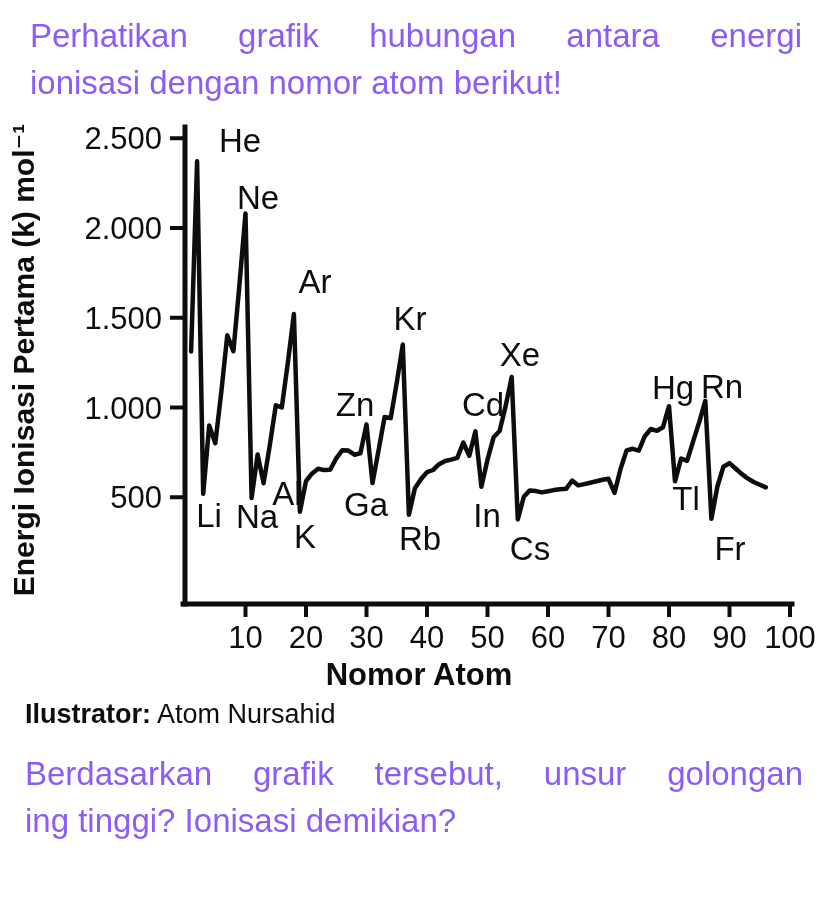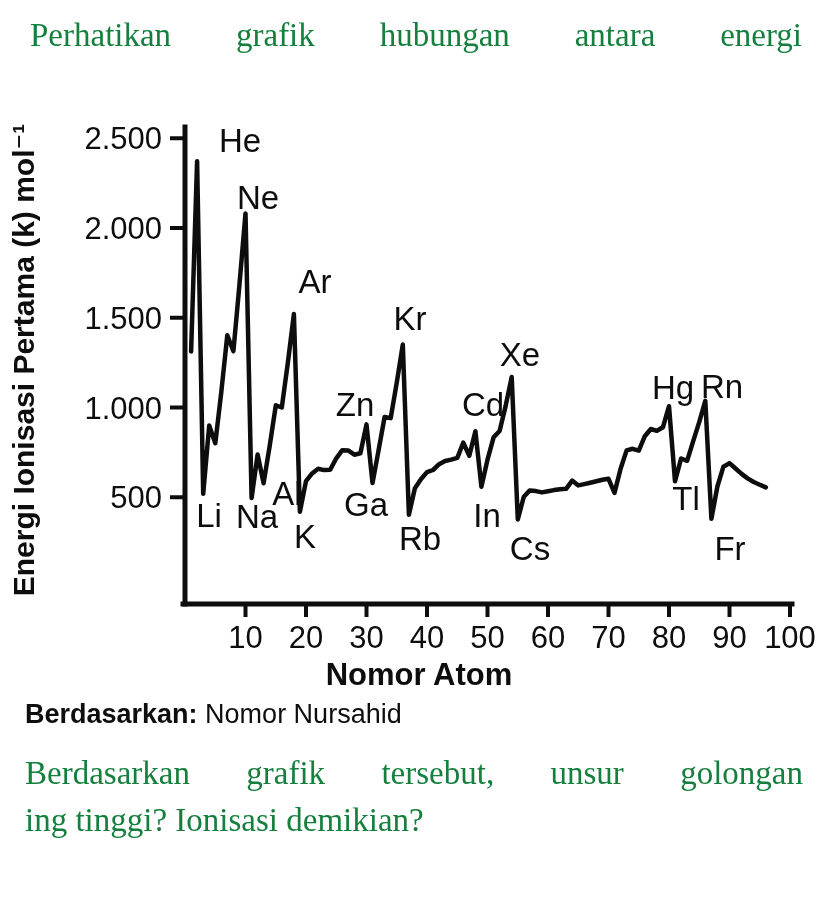--- a/index.html
+++ b/index.html
@@ -1,17 +1,17 @@
 <!DOCTYPE html>
 <html><head>
 <meta charset="utf-8">
 <style>
   html,body{margin:0;padding:0;background:#ffffff;}
   body{width:828px;height:920px;position:relative;overflow:hidden;color:#101010;}
-  .serif{font-family:Liberation Serif, serif;font-size:33px;line-height:47px;color:#15803d;}
+  .serif{font-family:Liberation Sans, sans-serif;font-size:33px;line-height:47px;color:#8b5cf6;}
   .jline{text-align:justify;text-align-last:justify;white-space:normal;}
   .jline.last{text-align-last:left;}
   #intro{position:absolute;left:30px;top:12px;width:772px;}
   #question{position:absolute;left:25px;top:750px;width:778px;}
   #credit{position:absolute;left:25px;top:699px;font-family:"Liberation Sans","DejaVu Sans",sans-serif;font-size:27px;color:#0e0e0e;}
   #credit .b{font-weight:700;}
   #chart-wrap{position:absolute;left:0;top:105px;width:828px;height:625px;text-align:right;}
   svg{display:block;}
   .axis{stroke:#0d0d0d;stroke-width:5;stroke-linecap:square;}
   .tick{stroke:#0d0d0d;stroke-width:4;}
@@ -21,20 +21,21 @@
   .xticklbl{text-anchor:middle;}
   .elem{font-family:"Liberation Sans","DejaVu Sans",sans-serif;font-size:33px;fill:#0d0d0d;text-anchor:middle;}
   .axtitle{font-family:"Liberation Sans","DejaVu Sans",sans-serif;font-weight:700;font-size:31px;fill:#0d0d0d;text-anchor:middle;}
   .ylab{font-size:30px;}
 </style>
 </head>
 <body>
 
 <div id="intro" class="serif">
     <div class="jline">Perhatikan grafik hubungan antara energi</div>
+    <div class="jline last">ionisasi dengan nomor atom berikut!</div>
   </div>
 
 <div id="chart-wrap">
   <svg id="chart" width="828" height="625" viewBox="0 0 828 625" xmlns="http://www.w3.org/2000/svg">
       <line x1="185" y1="22" x2="185" y2="499" class="axis"></line>
       <line x1="183" y1="499" x2="792" y2="499" class="axis"></line>
       <line x1="170" y1="33.25" x2="185" y2="33.25" class="tick"></line>
       <text x="162" y="44.25" class="ticklbl yticklbl">2.500</text>
       <line x1="170" y1="123" x2="185" y2="123" class="tick"></line>
       <text x="162" y="134" class="ticklbl yticklbl">2.000</text>
@@ -83,20 +84,20 @@
       <text x="487" y="422" class="elem">In</text>
       <text x="530" y="455" class="elem">Cs</text>
       <text x="686" y="405" class="elem">Tl</text>
       <text x="730" y="455" class="elem">Fr</text>
       <text x="419" y="580" class="axtitle">Nomor Atom</text>
       <text transform="translate(34,255) rotate(-90)" class="axtitle ylab">Energi Ionisasi Pertama (k) mol⁻¹</text>
     </svg>
 </div>
 
 <div id="credit">
-  <span class="b">Berdasarkan:</span>
-  <span>Nomor Nursahid</span>
+  <span class="b">Ilustrator:</span>
+  <span>Atom Nursahid</span>
 </div>
 
 <div id="question" class="serif">
     <div class="jline">Berdasarkan grafik tersebut, unsur golongan</div>
     <div class="jline last">ing tinggi? Ionisasi demikian?</div>
   </div>
 
 </body></html>

